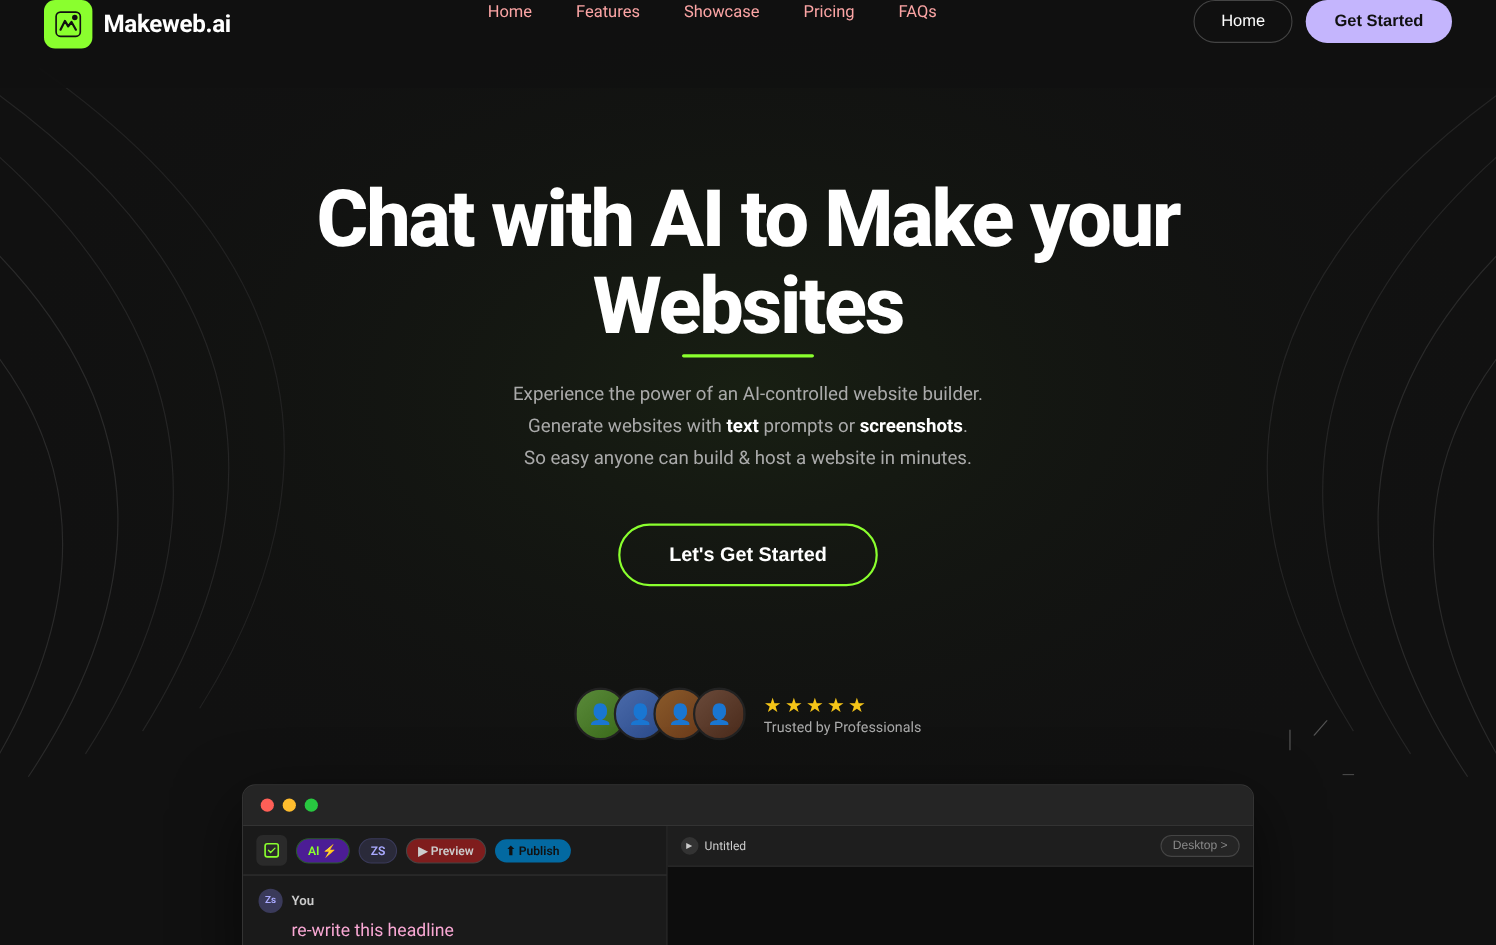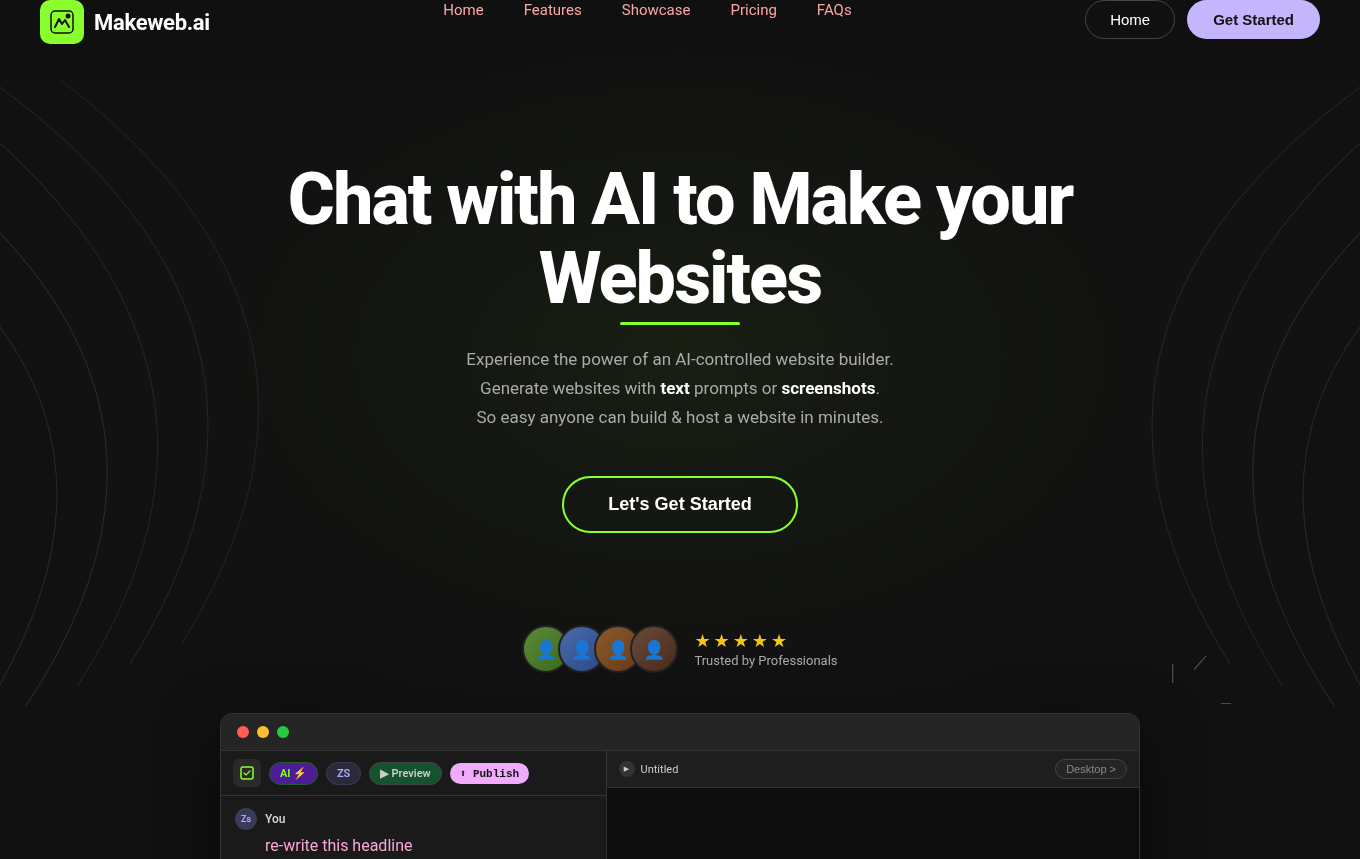--- a/index.html
+++ b/index.html
@@ -301,30 +301,29 @@
       color: #8aff2e;
     }
 
     .btn-zs {
       background: #2a2a3a;
       border: 1px solid #3a3a5a;
       color: #aaaaff;
     }
 
     .btn-preview {
-      background: #14532d;
+      background: #7f1d1d;
       border: 1px solid #444;
       color: #cccccc;
     }
 
     .btn-publish {
-      background: #f0abfc;
+      background: #0369a1;
       border: none;
       color: #111111;
-      font-family: Liberation Mono, monospace;
     }
 
     .chat-message {
       padding: 12px 14px;
       display: flex;
       flex-direction: column;
       gap: 6px;
     }
 
     .msg-header {

